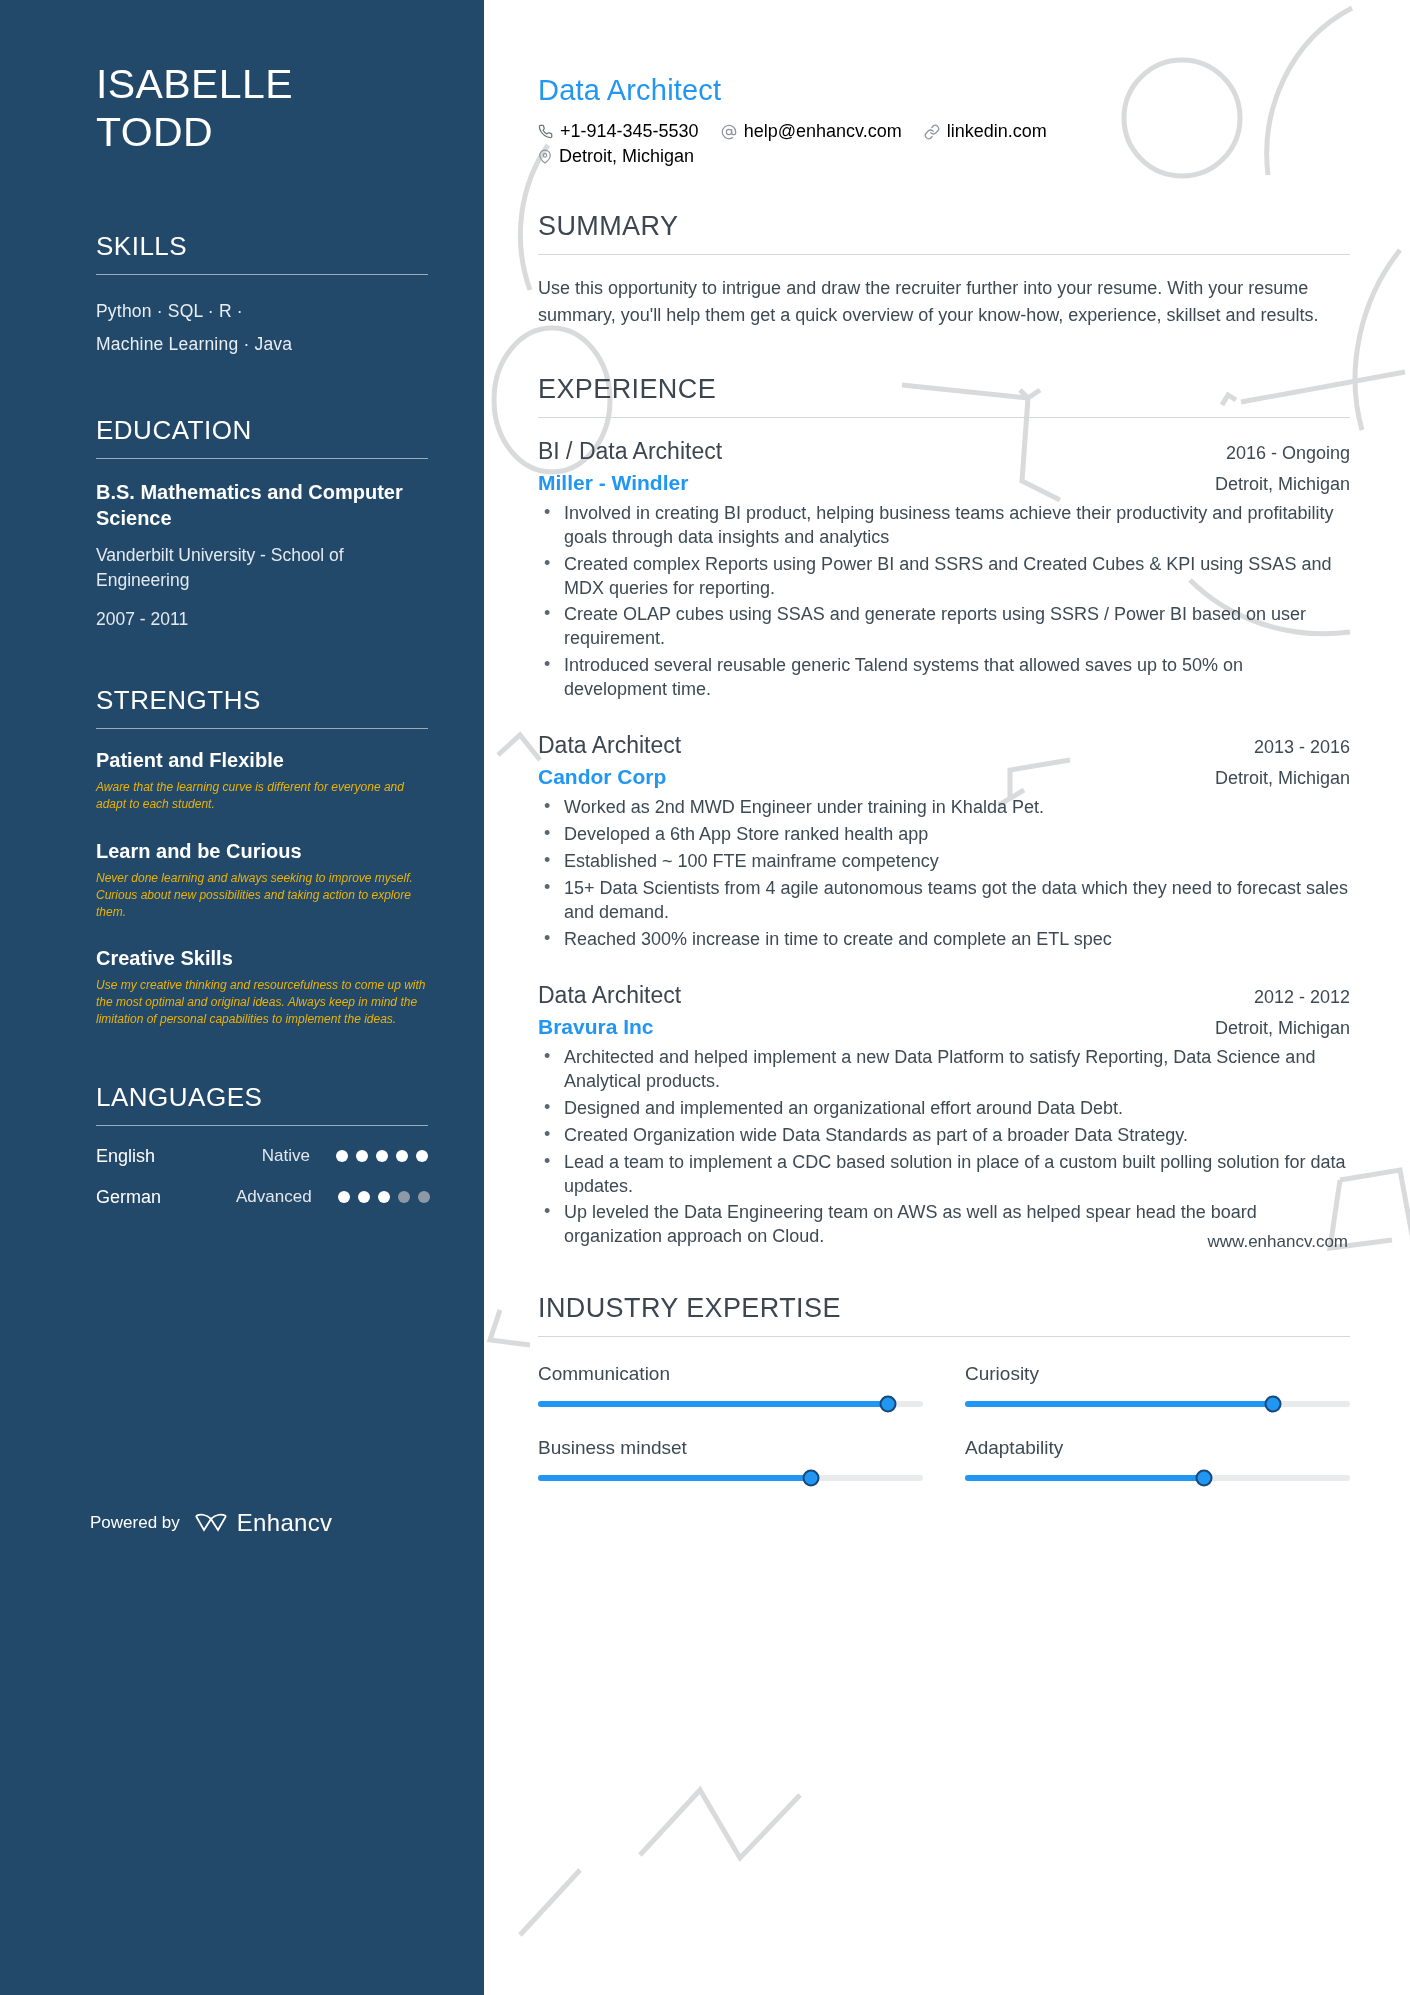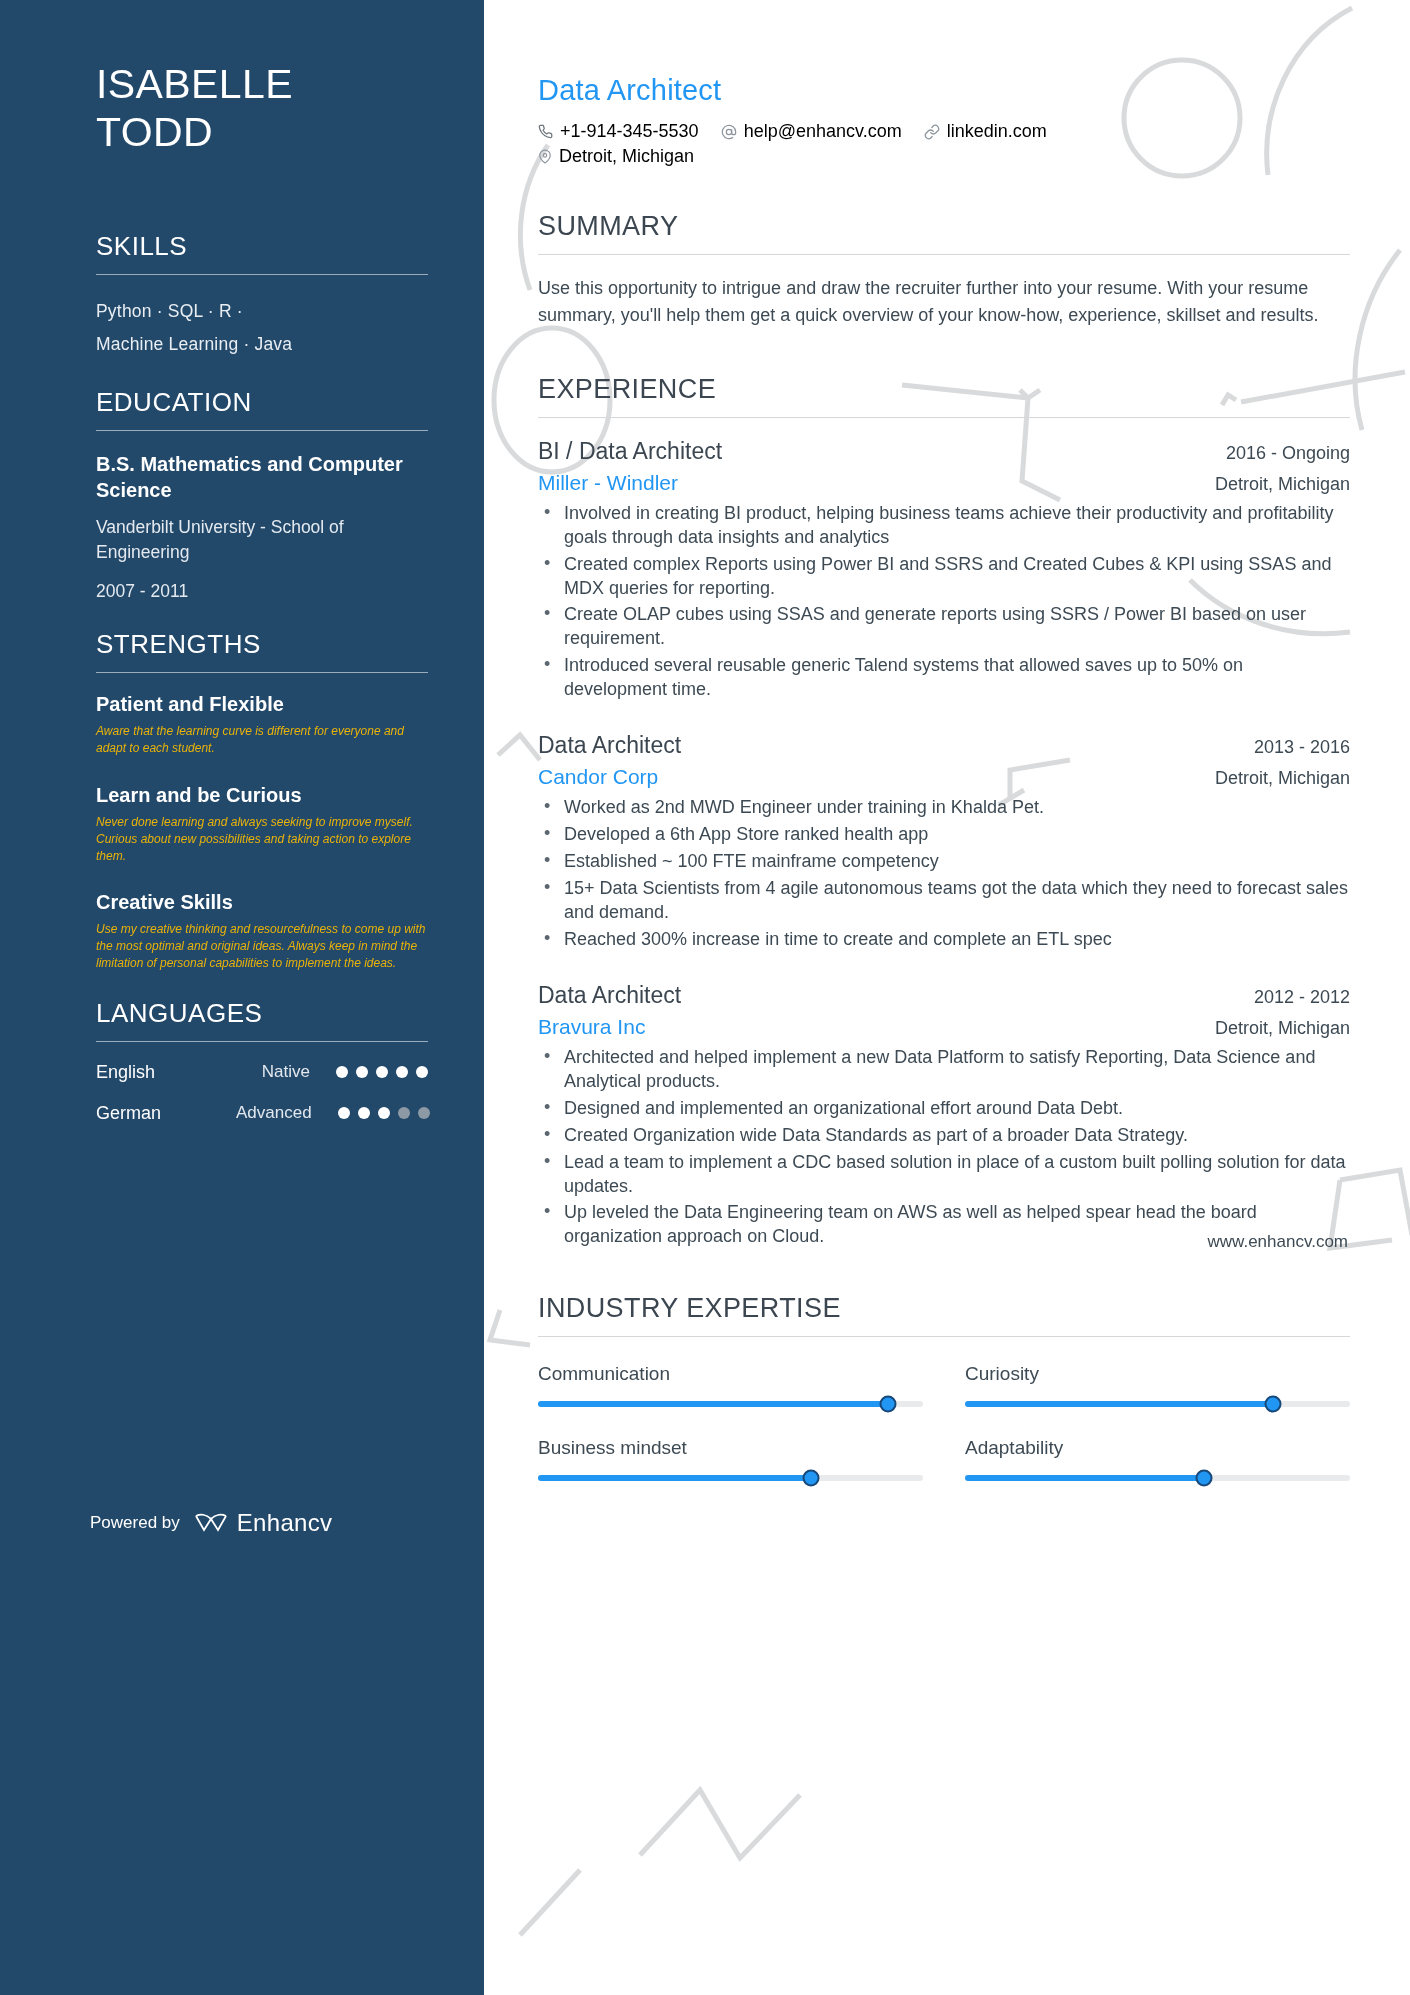--- a/index.html
+++ b/index.html
@@ -41,21 +41,21 @@
   .name {
     color: #ffffff;
     font-size: 41px;
     font-weight: 400;
     line-height: 1.18;
     letter-spacing: 0.4px;
     margin-bottom: 0;
   }
   .name .line2 { display: block; }
 
-  .side-section { margin-top: 26px; }
+  .side-section { margin-top: 54px; }
   .side-section.first { margin-top: 74px; }
 
   .side-h {
     color: #ffffff;
     font-size: 26px;
     font-weight: 400;
     letter-spacing: 0.5px;
     padding-bottom: 12px;
   }
   .side-rule {
@@ -211,20 +211,21 @@
     display: flex;
     justify-content: space-between;
     align-items: baseline;
     gap: 20px;
     margin-top: 6px;
     margin-bottom: 7px;
   }
   .exp-company {
     color: #2196f3;
     font-size: 21px;
+    font-weight: bold;
   }
   .exp-location {
     color: #3d4a54;
     font-size: 18px;
     white-space: nowrap;
   }
   .exp-bullets { list-style: none; }
   .exp-bullets li {
     position: relative;
     color: #3d4a54;

